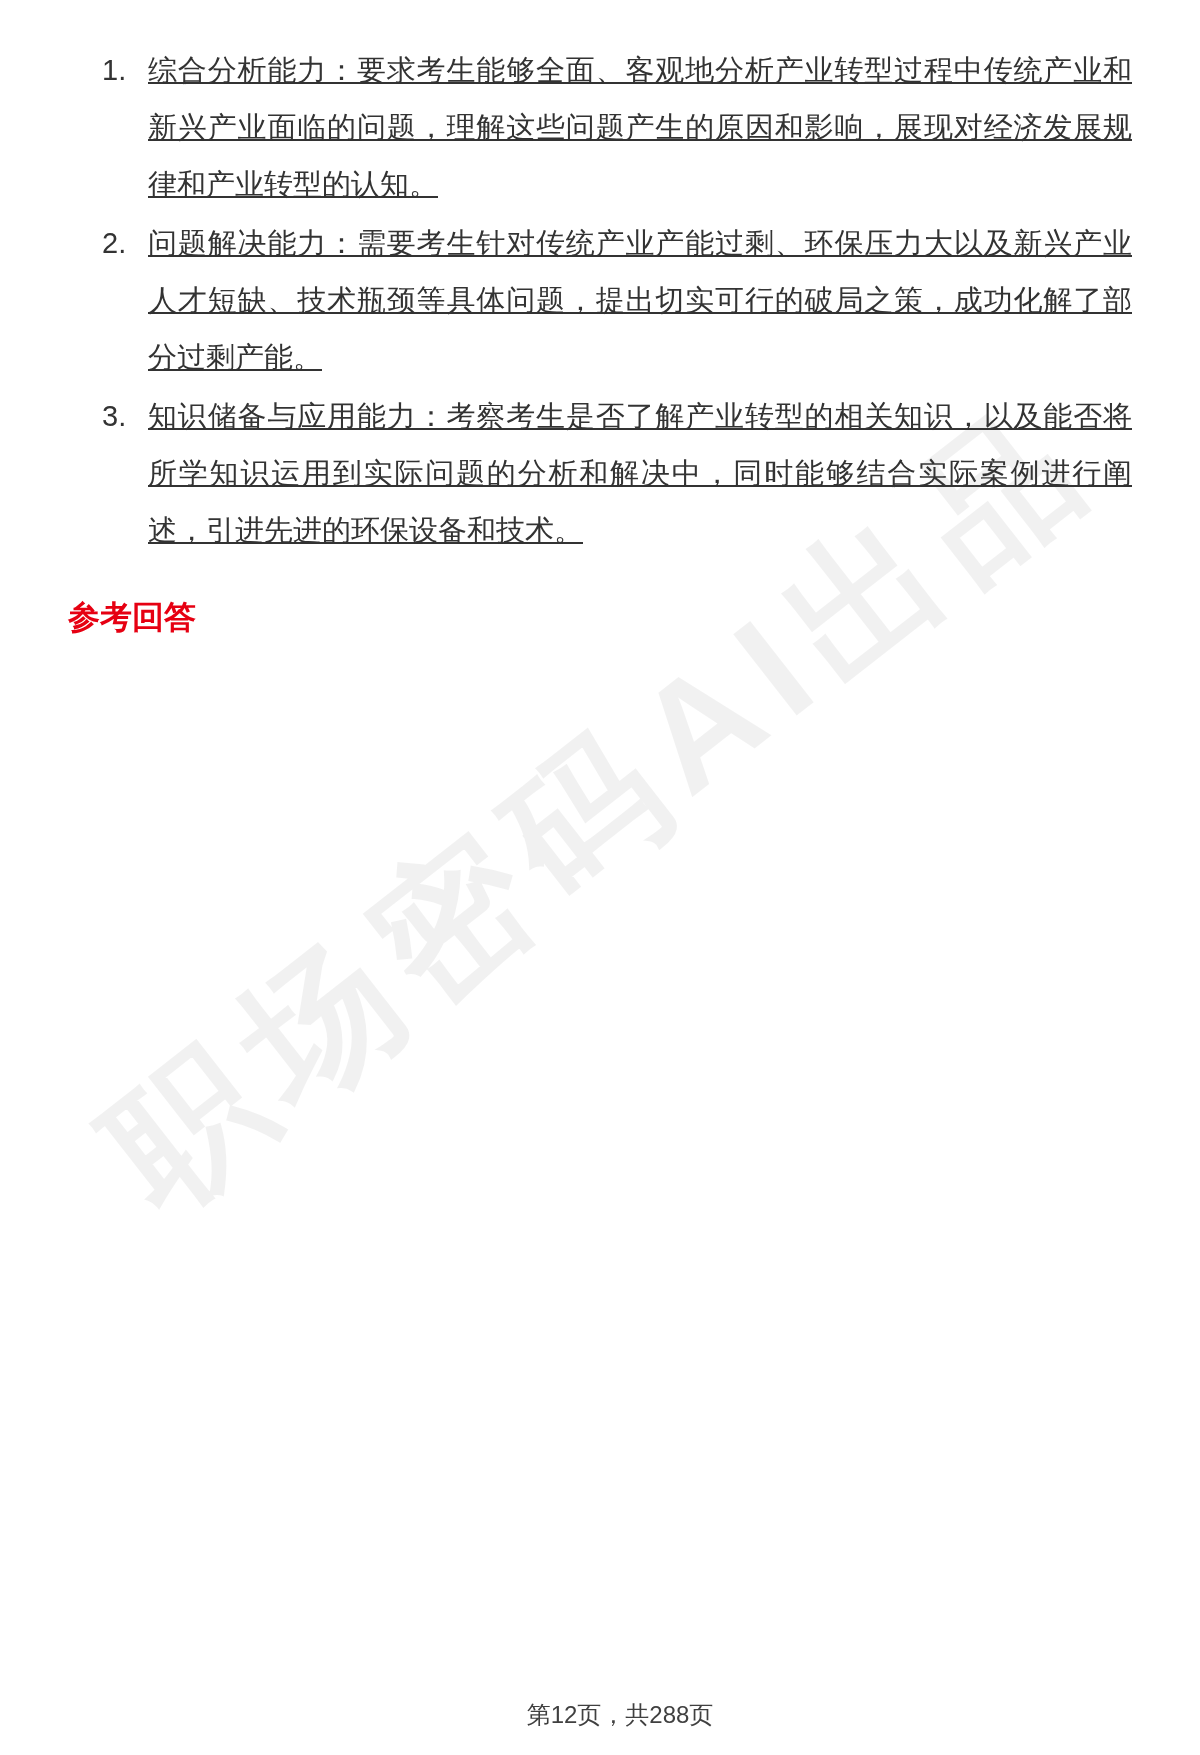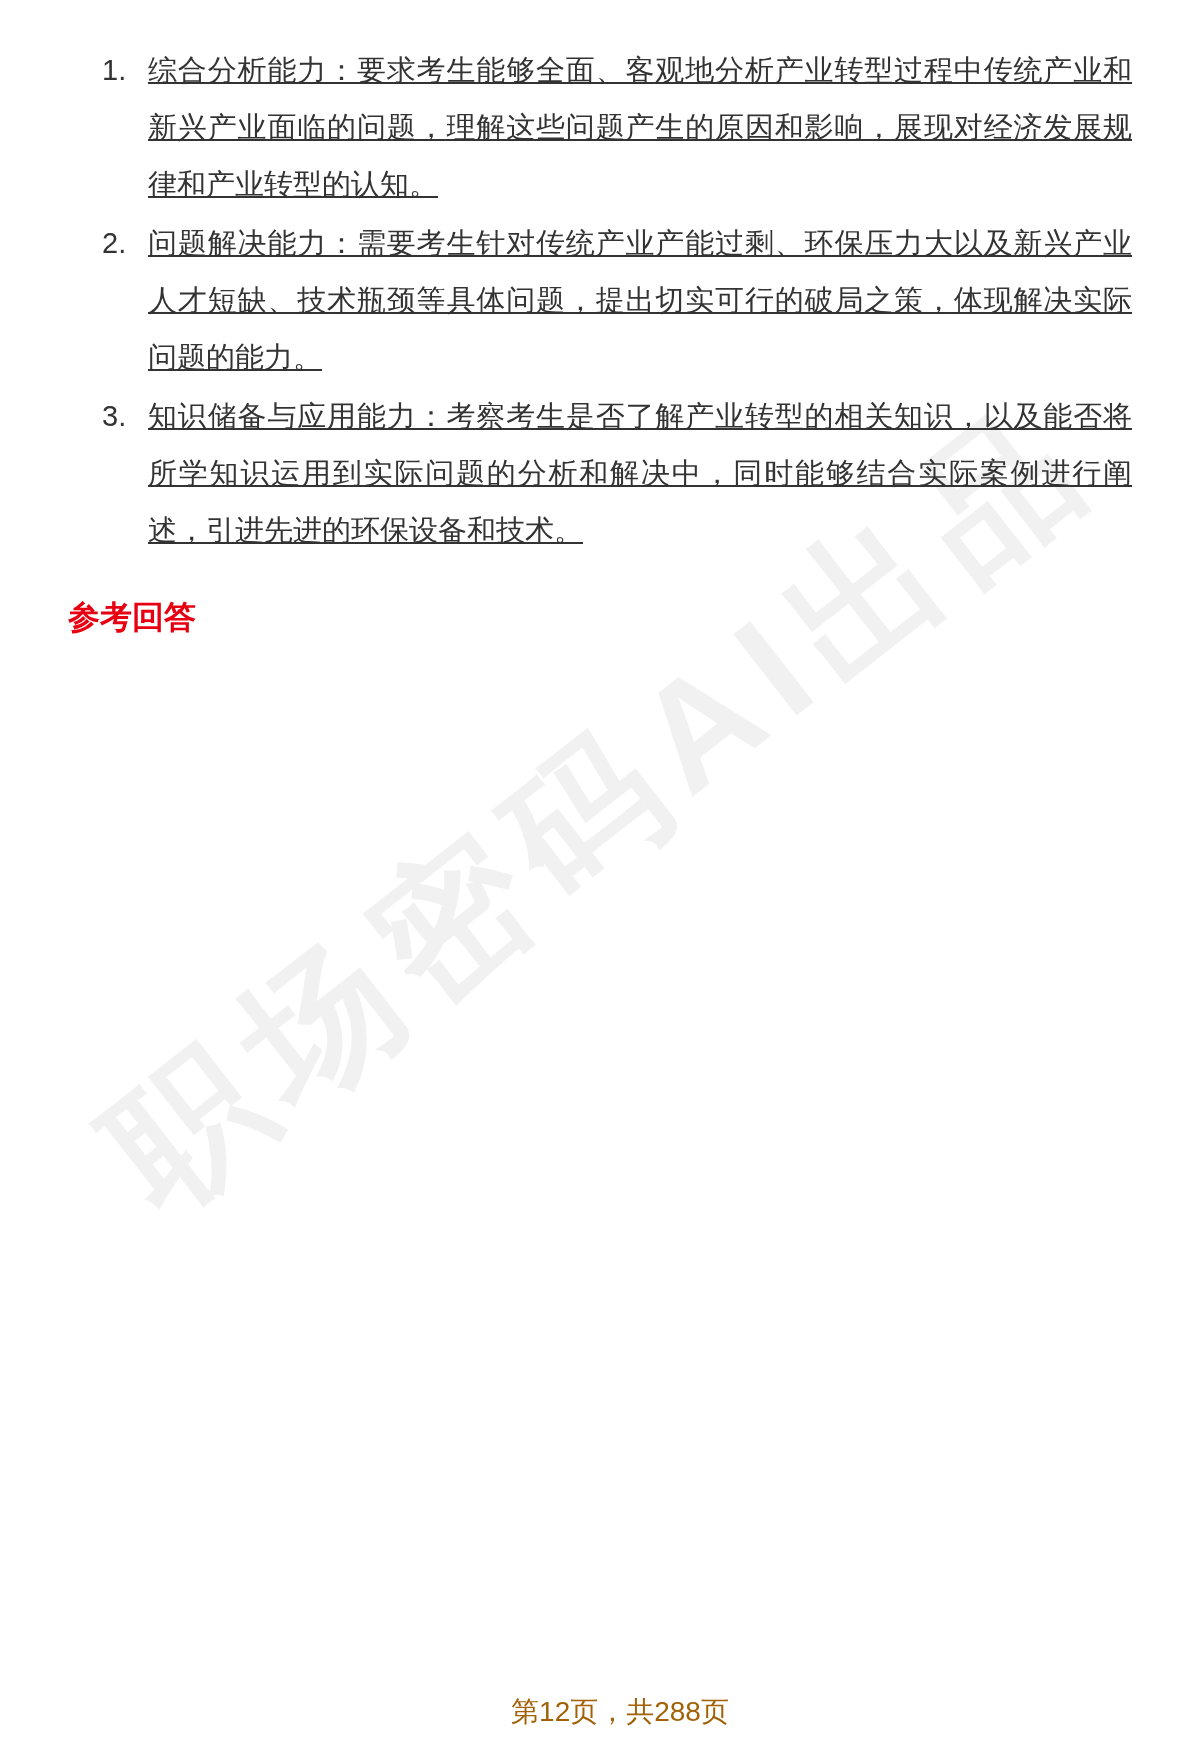--- a/index.html
+++ b/index.html
@@ -52,22 +52,22 @@
   }
   .para {
     margin: 0 0 40px 0;
   }
   .footer {
     position: absolute;
     left: 0;
     right: 0;
     bottom: 24px;
     text-align: center;
-    font-size: 28px;
-    color: #a16207;
+    font-size: 24px;
+    color: #404040;
     z-index: 2;
     margin-left: 40px;
   }
   .watermark {
     position: absolute;
     z-index: 1;
     top: 46%;
     left: 50%;
     transform: translate(-50%, -50%) rotate(-38deg);
     font-size: 150px;
@@ -88,21 +88,21 @@
 
   <div class="content">
 
     <div class="num-list">
       <div class="num-item">
         <span class="num">1.</span>
         <span class="itxt">综合分析能力：要求考生能够全面、客观地分析产业转型过程中传统产业和新兴产业面临的问题，理解这些问题产生的原因和影响，展现对经济发展规律和产业转型的认知。</span>
       </div>
       <div class="num-item">
         <span class="num">2.</span>
-        <span class="itxt">问题解决能力：需要考生针对传统产业产能过剩、环保压力大以及新兴产业人才短缺、技术瓶颈等具体问题，提出切实可行的破局之策，体现解决实际问题的能力。</span>
+        <span class="itxt">问题解决能力：需要考生针对传统产业产能过剩、环保压力大以及新兴产业人才短缺、技术瓶颈等具体问题，提出切实可行的破局之策，成功化解了部分过剩产能。</span>
       </div>
       <div class="num-item">
         <span class="num">3.</span>
         <span class="itxt">知识储备与应用能力：考察考生是否了解产业转型的相关知识，以及能否将所学知识运用到实际问题的分析和解决中，同时能够结合实际案例进行阐述，引进先进的环保设备和技术。</span>
       </div>
     </div>
 
     <div class="section-heading">参考回答</div>
 
 

